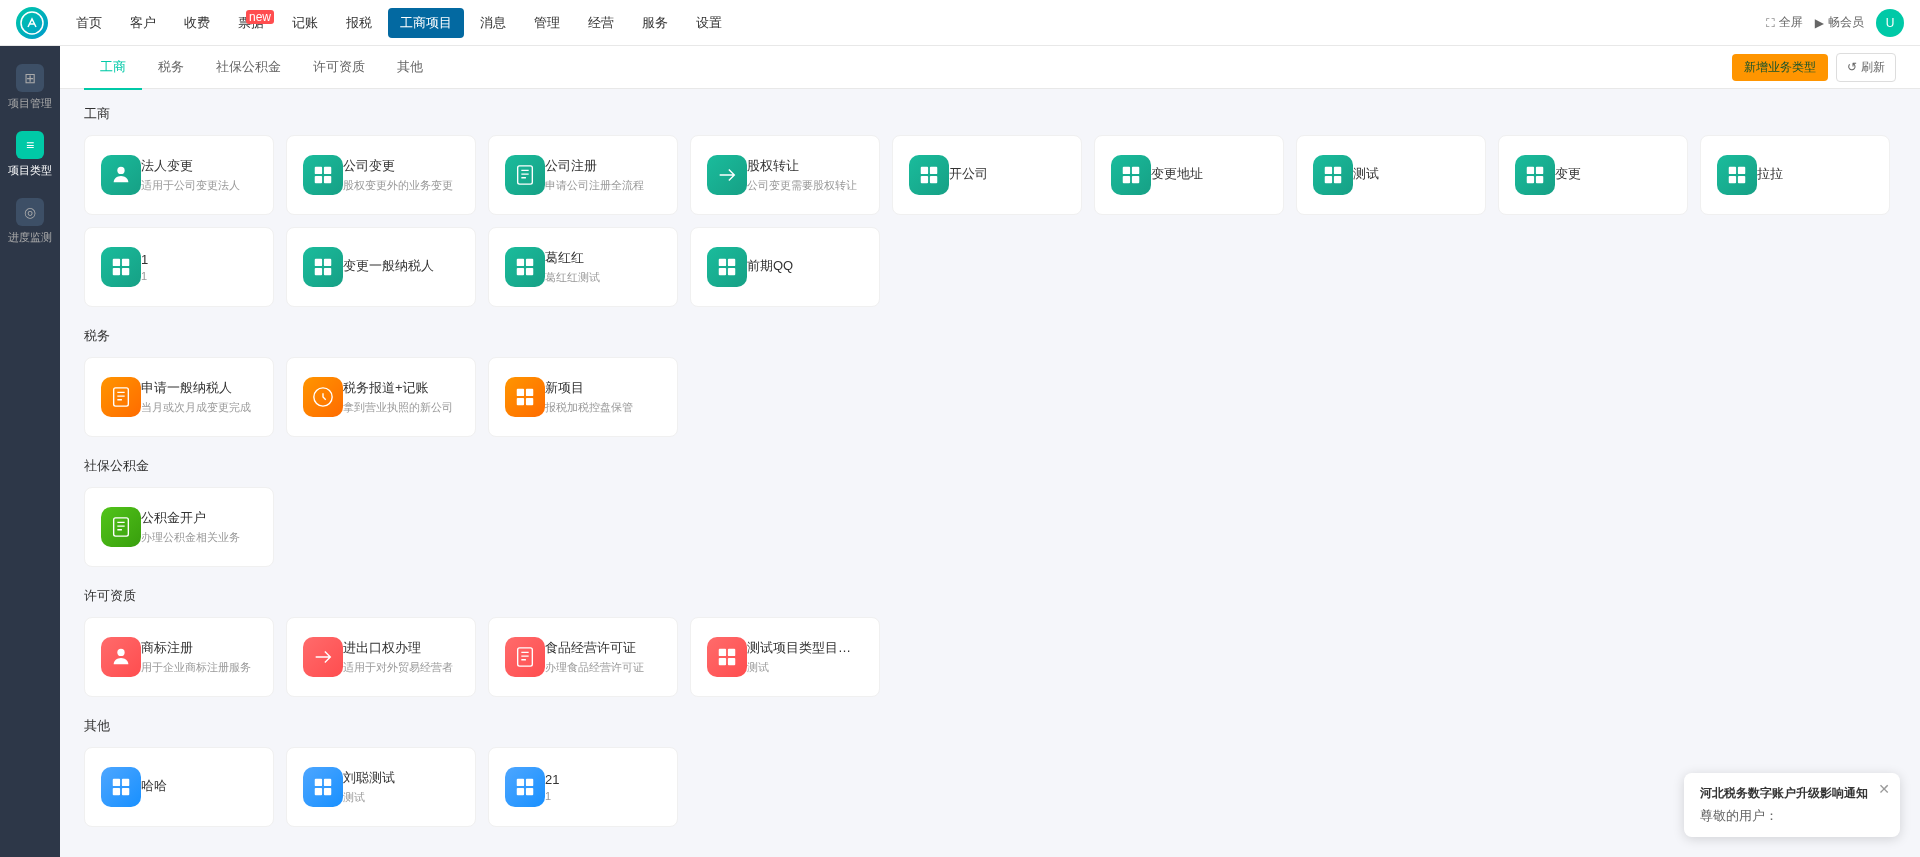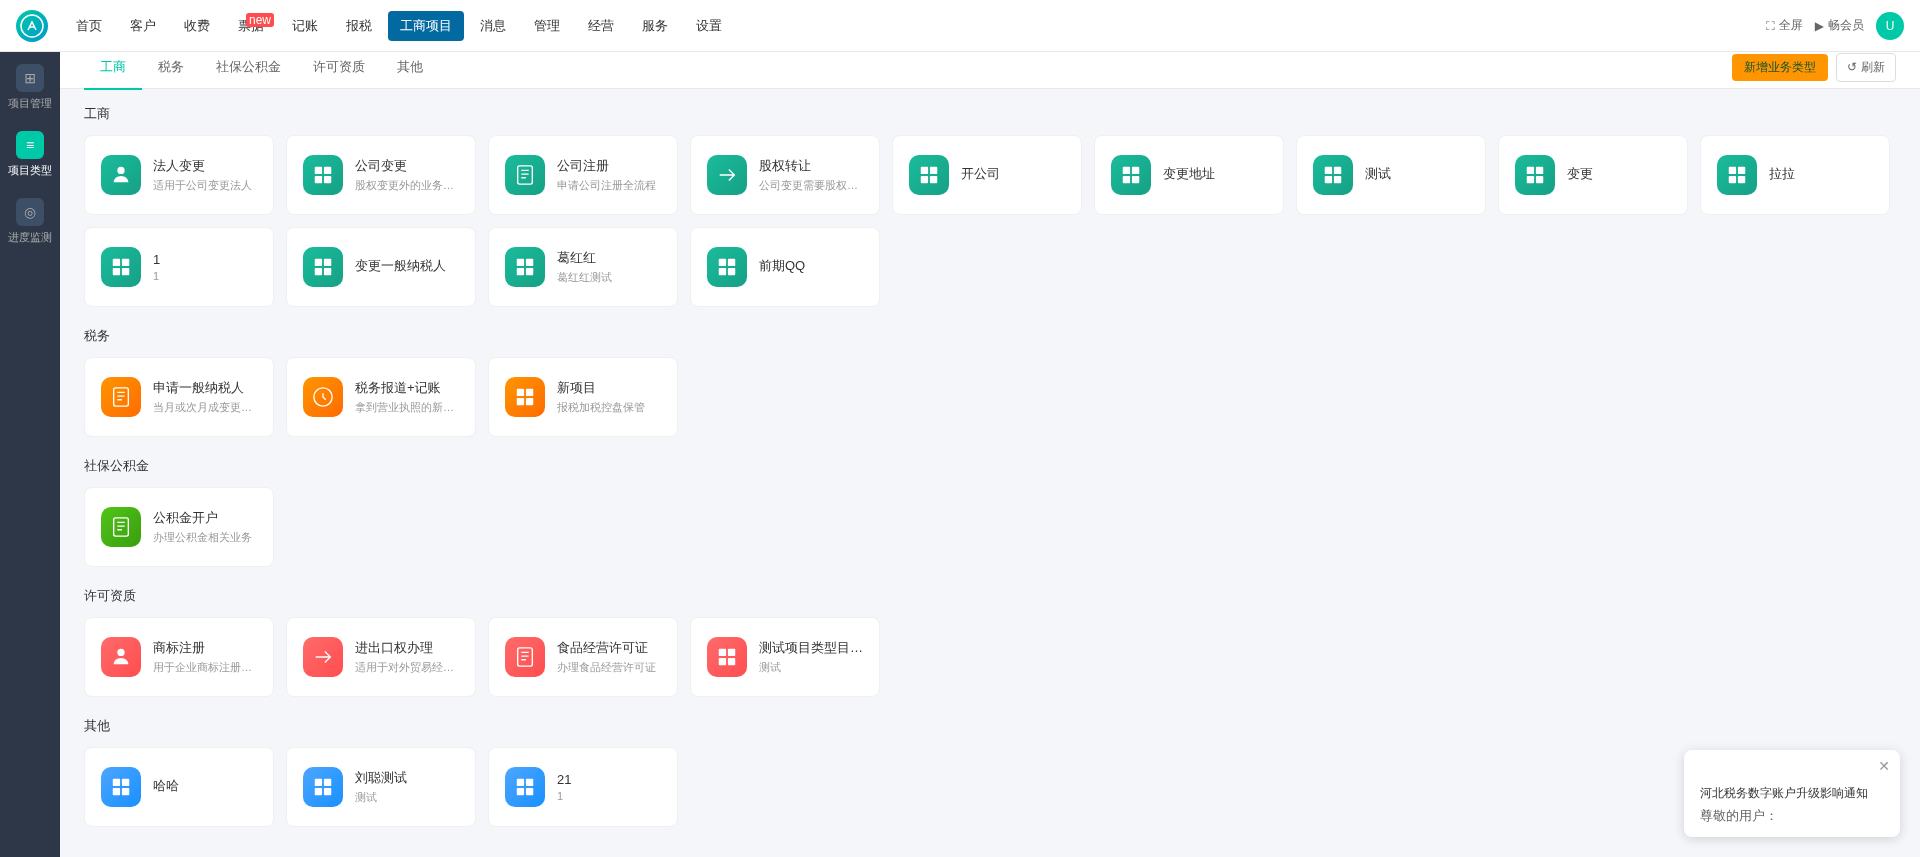--- a/index.html
+++ b/index.html
@@ -1,21 +1,21 @@
 <!DOCTYPE html>
 <html><head>
   <meta charset="utf-8">
   <style>
     * { margin: 0; padding: 0; box-sizing: border-box; }
     body { font-family: "Microsoft YaHei", "PingFang SC", sans-serif; background: #f5f6fa; font-size: 13px; color: #333; }
     
     
     .top-nav {
       background: #fff;
-      height: 52px;
+      height: 46px;
       display: flex;
       align-items: center;
       padding: 0 16px;
       border-bottom: 1px solid #e8e8e8;
       position: fixed;
       top: 0; left: 0; right: 0;
       z-index: 100;
     }
     .nav-logo {
       width: 32px; height: 32px;
@@ -163,21 +163,21 @@
       margin-bottom: 20px;
     }
     .card {
       background: #fff;
       border-radius: 8px;
       padding: 16px;
       width: 190px;
       min-height: 80px;
       display: flex;
       align-items: center;
-      gap: 12px;
+      gap: 0;
       cursor: pointer;
       border: 1px solid #f0f0f0;
       transition: box-shadow 0.2s;
     }
     .card-icon {
       width: 40px; height: 40px;
       border-radius: 10px;
       display: flex; align-items: center; justify-content: center;
       font-size: 18px;
       flex-shrink: 0;
@@ -234,24 +234,23 @@
       z-index: 200;
     }
     .notification-close {
       position: absolute;
       top: 8px; right: 10px;
       cursor: pointer;
       color: #999;
       font-size: 14px;
     }
     .notification-title {
-      font-weight: 400;
+      font-weight: 700;
       margin-bottom: 4px;
       padding-right: 16px;
-      margin-top: 23px;
     }
     .notification-body {
       color: #666;
       font-size: 13px;
       line-height: 1.5;
     }
 
     
     .avatar {
       width: 28px; height: 28px;

